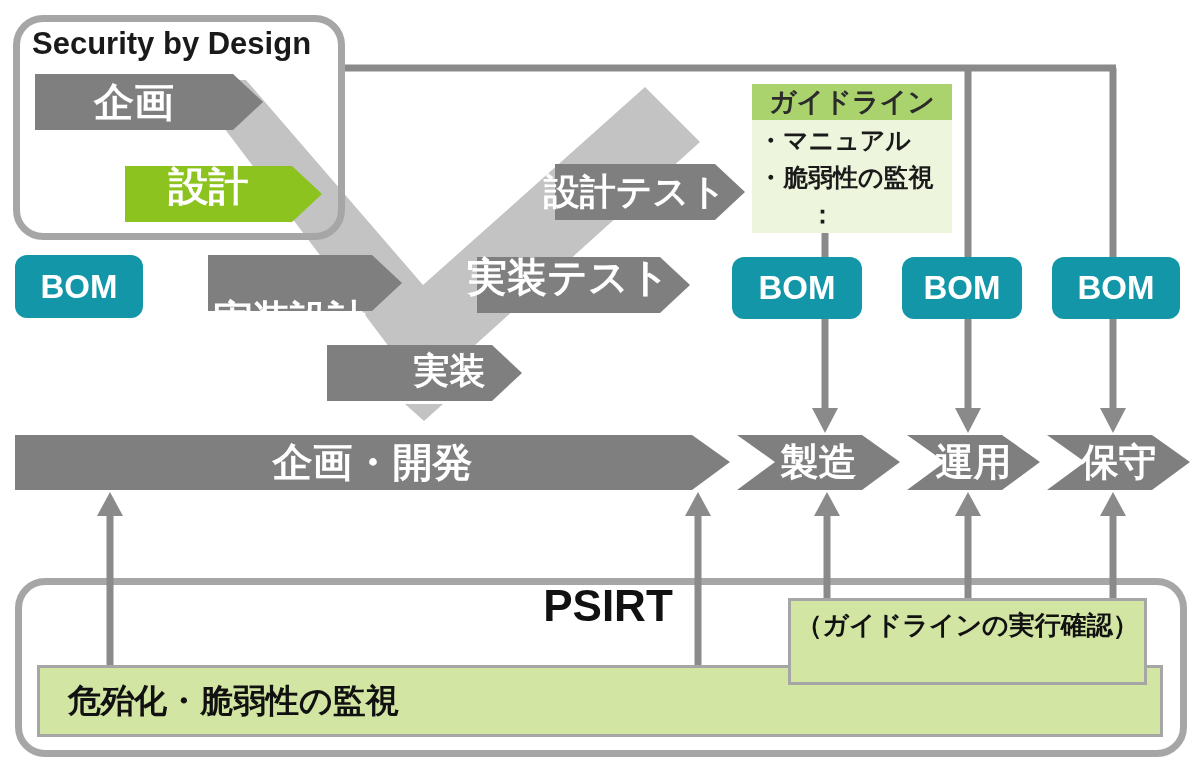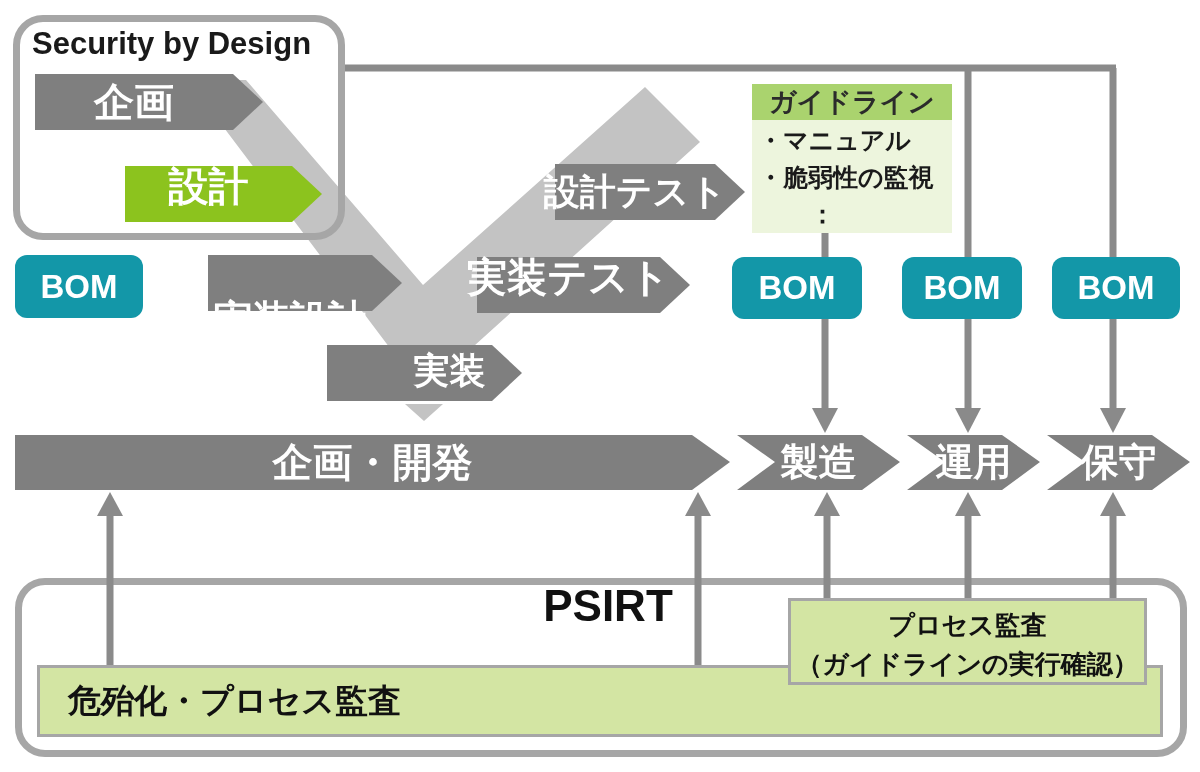--- a/index.html
+++ b/index.html
@@ -110,23 +110,22 @@
       <div>・脆弱性の監視</div>
       <div class="gl-ellipsis">：</div>
     </div>
   </div>
 
   <div class="bom bom1">BOM</div>
   <div class="bom bom2">BOM</div>
   <div class="bom bom3">BOM</div>
   <div class="bom bom4">BOM</div>
 
-  <div class="abs monitor-band">危殆化・プロセス監査</div>
+  <div class="abs monitor-band">危殆化・脆弱性の監視</div>
   <div class="abs audit-box">
-    <div>プロセス監査</div>
     <div>（ガイドラインの実行確認）</div>
   </div>
 
   <div class="abs sbd-title">Security by Design</div>
 
   <div class="lbl kikaku-l">企画</div>
   <div class="lbl sekkei-l">設計</div>
   <div class="lbl impldesign-l">実装設計</div>
   <div class="lbl impl-l">実装</div>
   <div class="lbl impltest-l">実装テスト</div>

